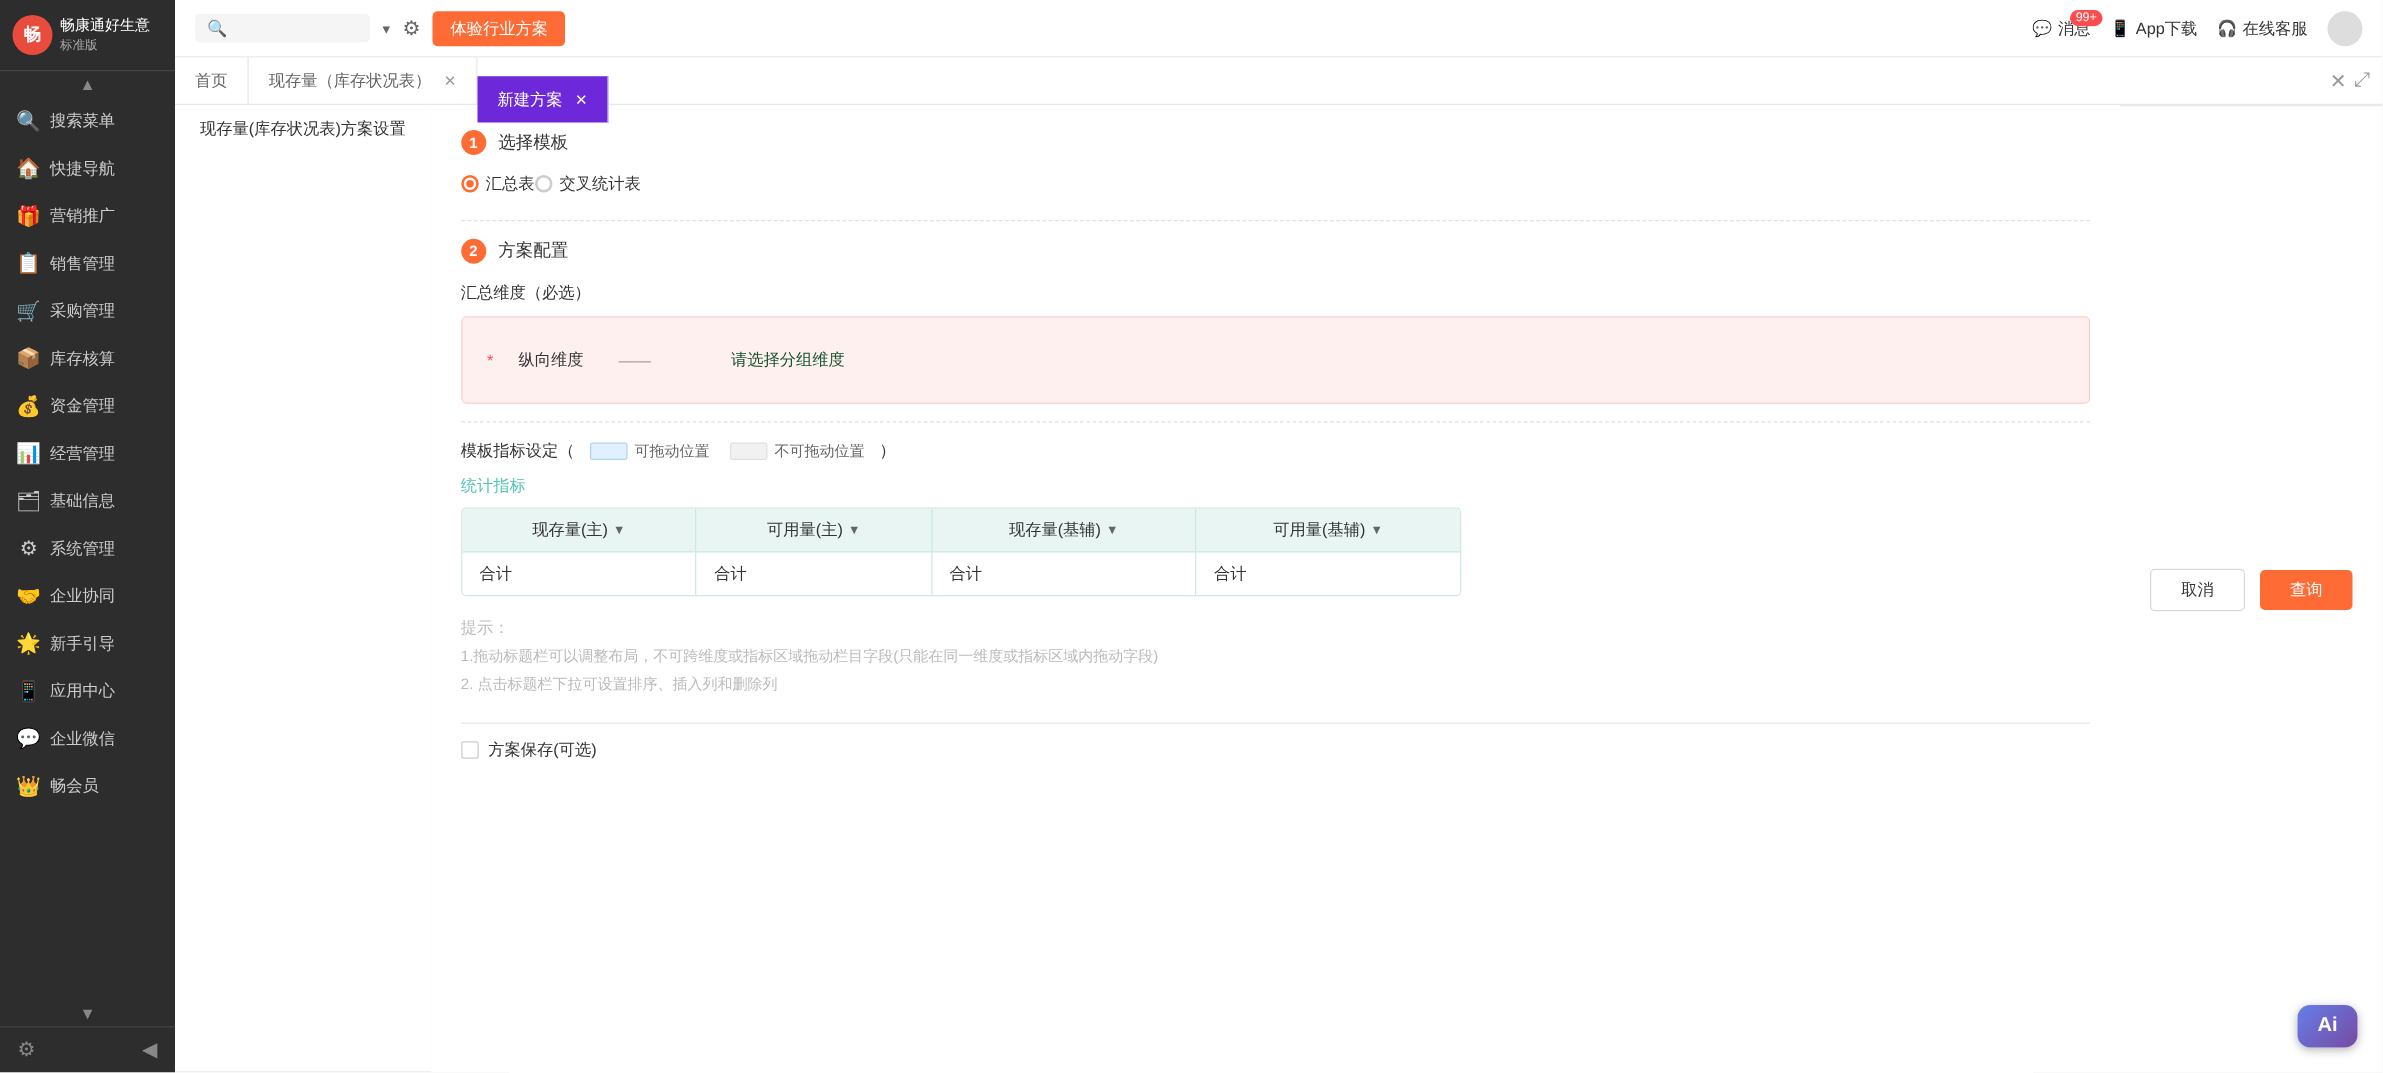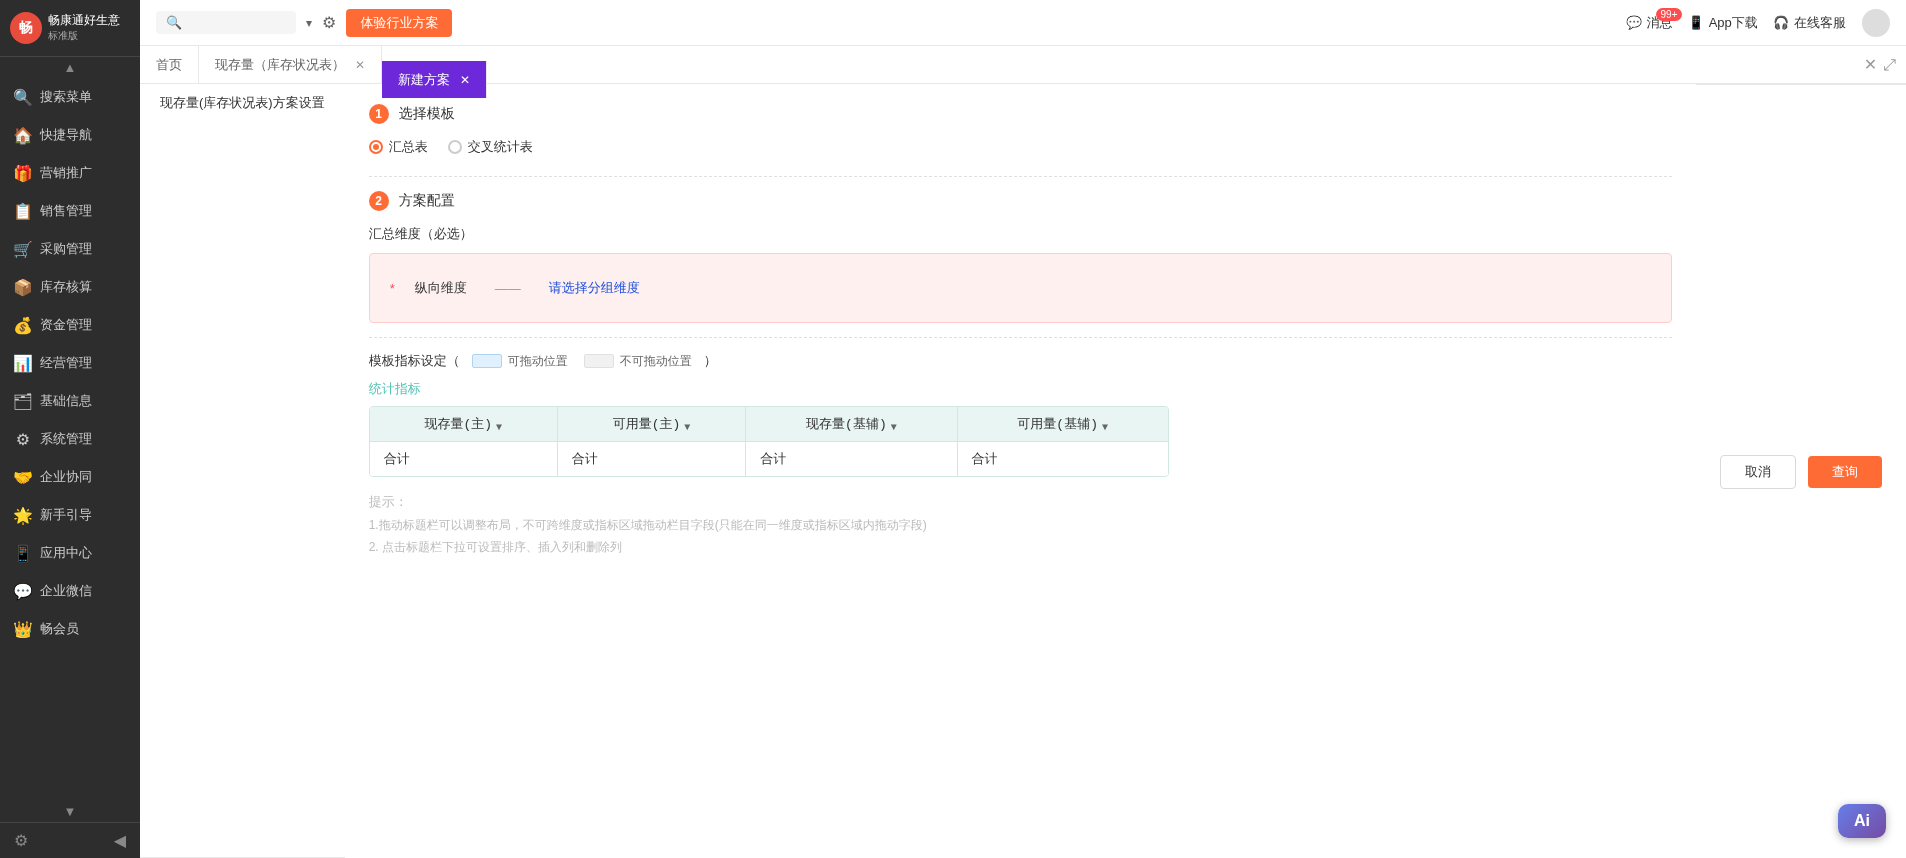--- a/index.html
+++ b/index.html
@@ -112,21 +112,21 @@
     .step-header {
       display: flex; align-items: center; gap: 10px; margin-bottom: 14px;
     }
     .step-badge {
       width: 20px; height: 20px; background: #ff6b35; color: #fff;
       border-radius: 50%; display: flex; align-items: center; justify-content: center;
       font-size: 12px; font-weight: bold; flex-shrink: 0;
     }
     .step-title { font-size: 14px; font-weight: 500; color: #333; }
 
-    .template-options { display: flex; align-items: flex-start; gap: 20px; }
+    .template-options { display: flex; align-items: flex-start; }
     .radio-option { display: flex; align-items: center; gap: 6px; cursor: pointer; font-size: 13px; color: #333; }
     .radio-dot {
       width: 14px; height: 14px; border-radius: 50%; border: 2px solid #ccc;
       display: flex; align-items: center; justify-content: center; flex-shrink: 0;
     }
     .radio-dot.checked { border-color: #ff6b35; }
     .radio-dot.checked::after { content: ''; width: 6px; height: 6px; background: #ff6b35; border-radius: 50%; }
 
     
     .divider { border: none; border-top: 1px dashed #e0e0e0; margin: 14px 0; }
@@ -134,21 +134,21 @@
     
     .dim-label { font-size: 13px; color: #333; margin-bottom: 10px; }
     .dim-pink-area {
       background: #fff0f0; border: 1px solid #ffcccc; border-radius: 4px;
       padding: 24px 20px; display: flex; align-items: center; gap: 20px;
       min-height: 70px;
     }
     .dim-required { color: #ff4d4f; font-size: 13px; }
     .dim-field-label { font-size: 13px; color: #333; }
     .dim-dash { color: #999; margin: 0 8px; }
-    .dim-placeholder { color: #1d4ed8; font-size: 13px; }
+    .dim-placeholder { color: #14532d; font-size: 13px; margin-left: 36px; }
 
     
     .indicator-setting-row { display: flex; align-items: center; gap: 12px; margin: 14px 0 10px 0; font-size: 13px; color: #333; }
     .indicator-legend { display: flex; align-items: center; gap: 16px; }
     .legend-item { display: flex; align-items: center; gap: 6px; font-size: 12px; color: #666; text-align: right; }
     .legend-box-draggable { width: 30px; height: 14px; background: #e0f0ff; border: 1px solid #b0d4f0; border-radius: 2px; }
     .legend-box-fixed { width: 30px; height: 14px; background: #e8e8e8; border: 1px solid #ccc; border-radius: 2px; opacity: 0.6; }
 
     
     .stats-label { font-size: 13px; color: #52c4b4; font-weight: 500; margin-bottom: 8px; }
@@ -157,21 +157,21 @@
     .stats-table th {
       background: #e8f5f2; padding: 8px 14px; text-align: center; font-size: 13px; color: #333; font-weight: normal;
       border-right: 1px solid #d0e8e4; border-bottom: 1px solid #d0e8e4;
     }
     .stats-table th:last-child { border-right: none; }
     .stats-table td {
       background: #fff; padding: 8px 14px; text-align: left; font-size: 13px; color: #333;
       border-right: 1px solid #d0e8e4;
     }
     .stats-table td:last-child { border-right: none; }
-    .col-dropdown { display: inline-flex; align-items: flex-end; gap: 4px; cursor: pointer; font-family: Liberation Mono, monospace; }
+    .col-dropdown { display: inline-flex; align-items: center; gap: 4px; cursor: pointer; }
     .col-dropdown-icon { font-size: 10px; color: #666; }
 
     
     .tips-section { margin: 16px 0 20px 0; }
     .tips-title { font-size: 13px; color: #bbb; margin-bottom: 4px; }
     .tips-item { font-size: 12px; color: #bbb; line-height: 1.8; }
 
     
     .save-option { display: flex; align-items: center; gap: 8px; padding: 12px 0; border-top: 1px solid #e8e8e8; }
     .save-checkbox { width: 14px; height: 14px; border: 1px solid #ccc; border-radius: 2px; cursor: pointer; flex-shrink: 0; }
@@ -421,20 +421,24 @@
           </table>
         </div>
 
         <div class="tips-section">
           <div class="tips-title">提示：</div>
           <div class="tips-item">1.拖动标题栏可以调整布局，不可跨维度或指标区域拖动栏目字段(只能在同一维度或指标区域内拖动字段)</div>
           <div class="tips-item">2. 点击标题栏下拉可设置排序、插入列和删除列</div>
         </div>
       </div>
 
+      <div class="save-option">
+        <div class="save-checkbox"></div>
+        <span class="save-label">方案保存(可选)</span>
+      </div>
     </div>
 
     <div class="footer-bar">
       <button class="btn-cancel">取消</button>
       <button class="btn-query">查询</button>
     </div>
   </div>
 </div>
 
 <div class="ai-float-btn">Ai</div>

